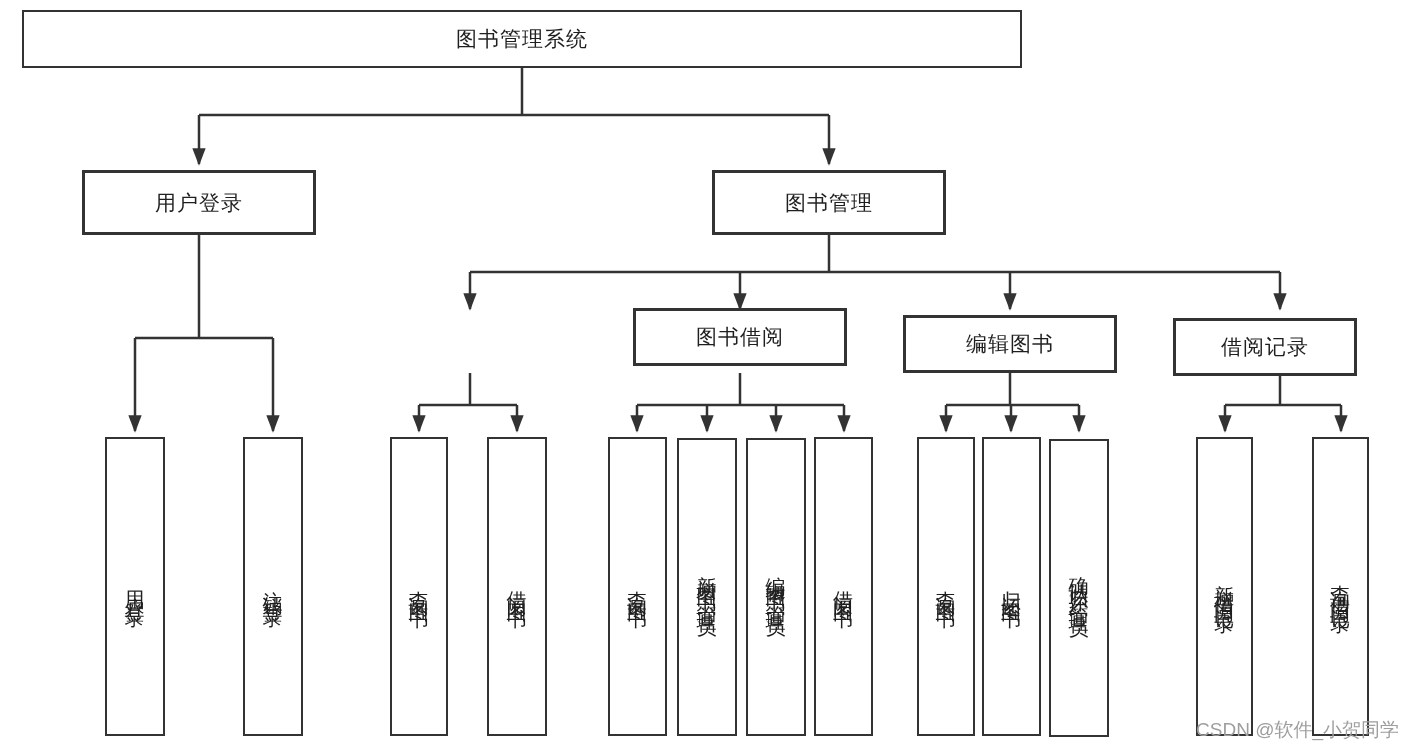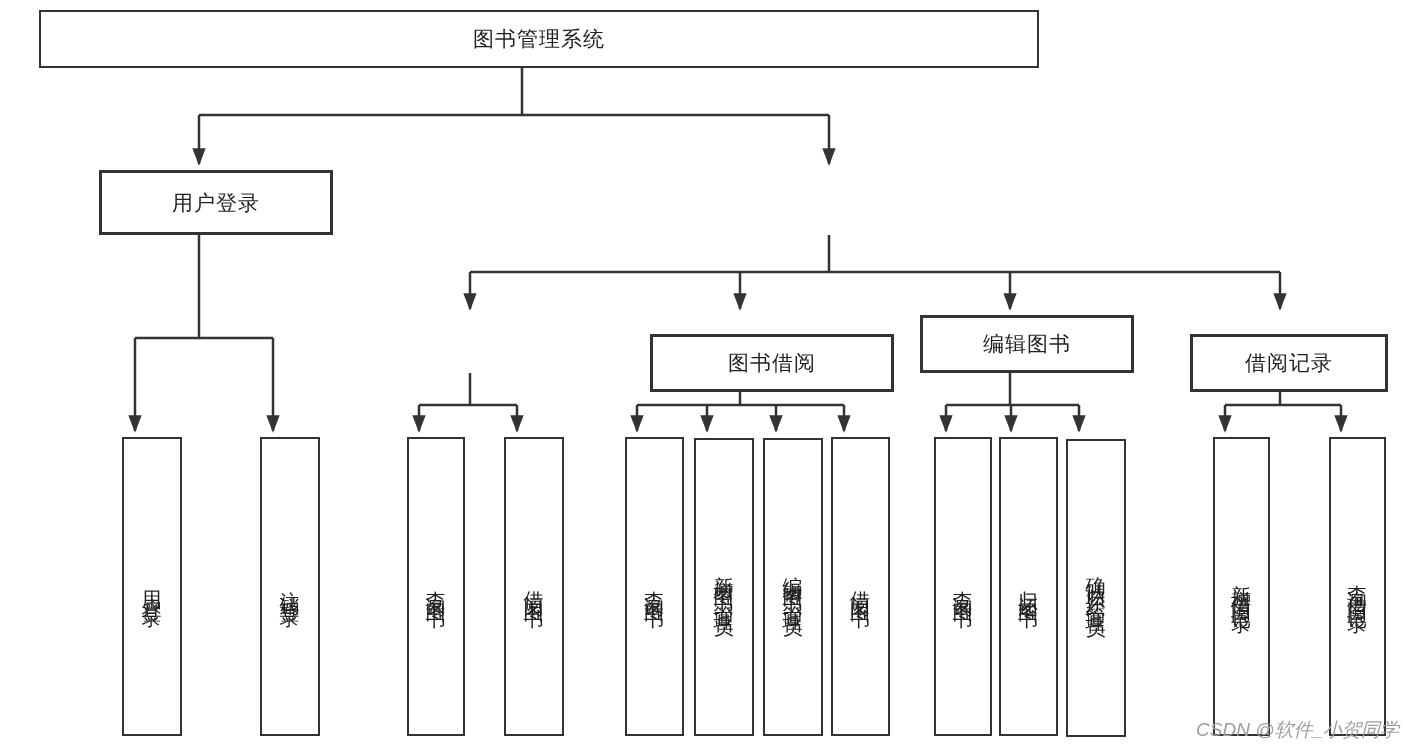--- a/index.html
+++ b/index.html
@@ -42,21 +42,20 @@
   }
   .box{
     position:absolute;
     background:var(--box-fill);
     border:3px solid var(--box-border);
     box-sizing:border-box;
     display:flex;
     align-items:center;
     justify-content:center;
     color:var(--text);
-    margin-left:17px;
   }
   .hbox{
     font-size:21px;
     letter-spacing:1px;
   }
   .root{
     border-width:2.5px;
     font-size:21px;
   }
   .vbox{
@@ -70,21 +69,20 @@
     white-space:nowrap;
   }
   .watermark{
     position:absolute;
     right:6px;
     bottom:4px;
     font-size:19px;
     color:var(--watermark);
     white-space:nowrap;
     pointer-events:none;
-    font-style:italic;
   }
 </style>
 </head>
 <body>
 
 <div class="canvas">
 
   <svg class="connectors" viewBox="0 0 1405 747" xmlns="http://www.w3.org/2000/svg">
     <defs>
       <marker id="arrowhead" viewBox="0 0 10 10" refX="9" refY="5" markerWidth="7" markerHeight="7" orient="auto">
@@ -122,24 +120,25 @@
     <path class="arrow" d="M1079,405 V431"></path>
 
     <path d="M1280,373 V405 M1225,405 H1341"></path>
     <path class="arrow" d="M1225,405 V431"></path>
     <path class="arrow" d="M1341,405 V431"></path>
   </svg>
 
   <div class="box root hbox" style="left:22px;top:10px;width:1000px;height:58px">图书管理系统</div>
 
   <div class="box hbox" style="left:82px;top:170px;width:234px;height:65px">用户登录</div>
+  <div class="box hbox" style="left:712px;top:170px;width:234px;height:65px">图书管理</div>
 
-  <div class="box hbox" style="left:633px;top:334px;width:244px;height:58px">图书借阅</div>
+  <div class="box hbox" style="left:633px;top:308px;width:214px;height:58px">图书借阅</div>
   <div class="box hbox" style="left:903px;top:315px;width:214px;height:58px">编辑图书</div>
-  <div class="box hbox" style="left:1173px;top:334px;width:198px;height:58px">借阅记录</div>
+  <div class="box hbox" style="left:1173px;top:318px;width:184px;height:58px">借阅记录</div>
 
   <div class="box vbox" style="left:105px;top:437px;width:60px;height:299px">
     <span class="vtext">用户登录</span>
   </div>
   <div class="box vbox" style="left:243px;top:437px;width:60px;height:299px">
     <span class="vtext">注销登录</span>
   </div>
 
   <div class="box vbox" style="left:390px;top:437px;width:58px;height:299px">
     <span class="vtext">查询图书</span>

